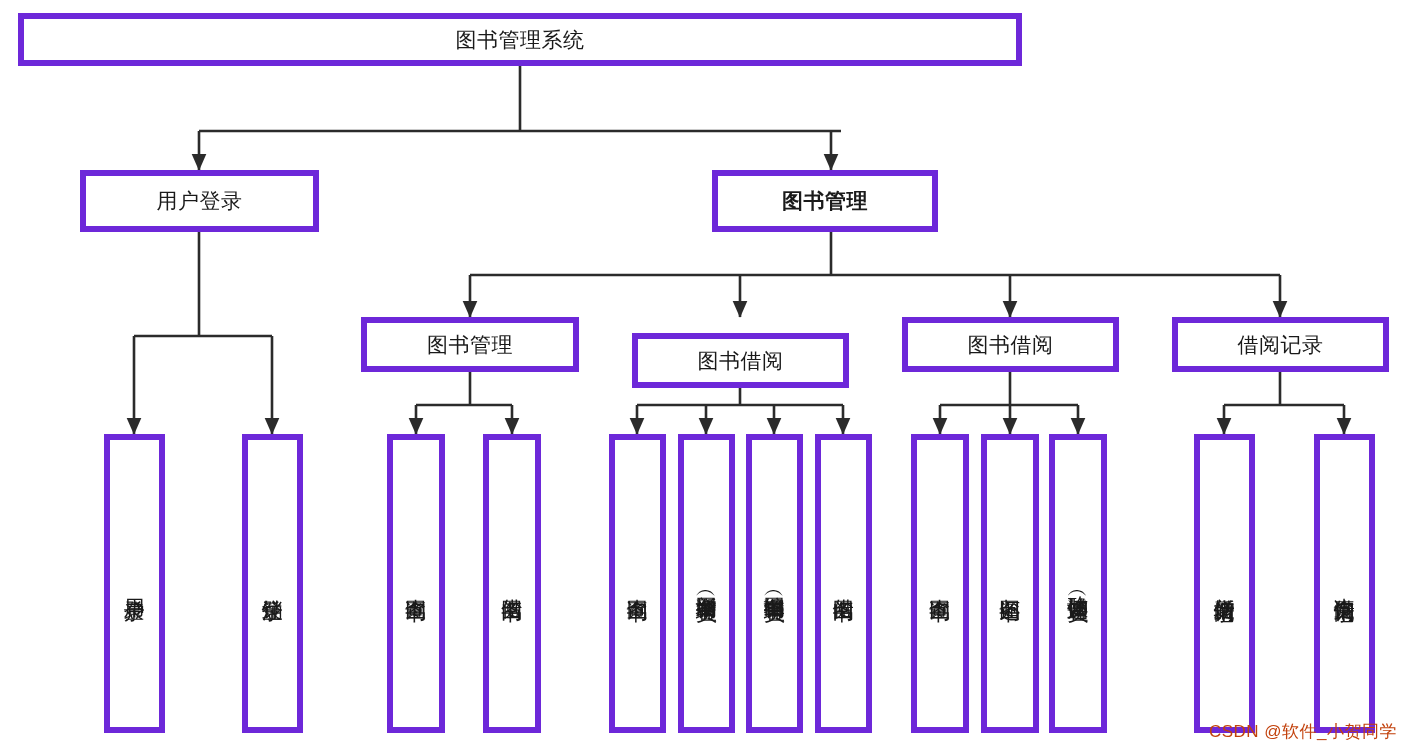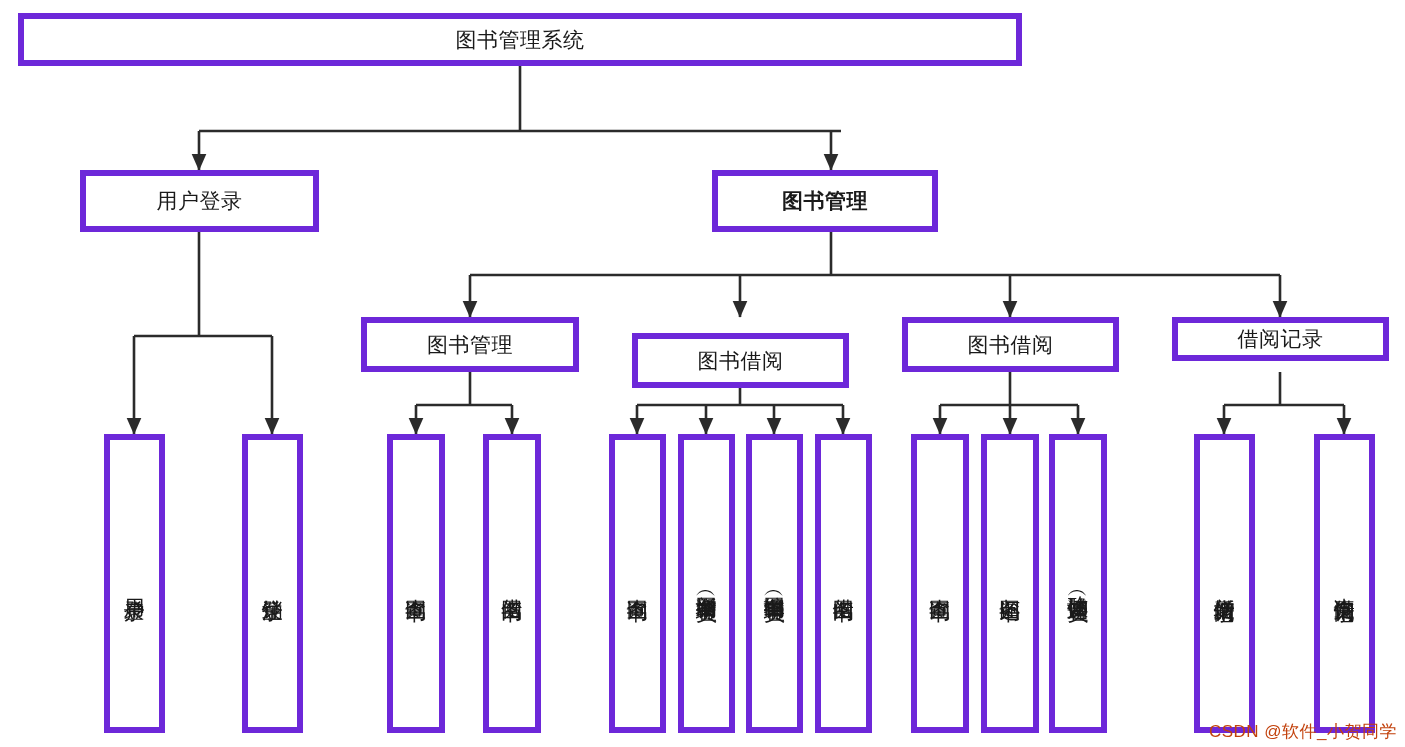--- a/index.html
+++ b/index.html
@@ -135,21 +135,21 @@
 
   <div class="node horiz" style="left:361px; top:317px; width:218px; height:55px;">
     <span class="label">图书管理</span>
   </div>
   <div class="node horiz" style="left:632px; top:317px; width:217px; height:55px;margin-top:16px;">
     <span class="label">图书借阅</span>
   </div>
   <div class="node horiz" style="left:902px; top:317px; width:217px; height:55px;">
     <span class="label">图书借阅</span>
   </div>
-  <div class="node horiz" style="left:1172px; top:317px; width:217px; height:44px;">
+  <div class="node horiz" style="left:1172px; top:317px; width:217px; height:55px;">
     <span class="label">借阅记录</span>
   </div>
 
   <div class="node vert" style="left:104px; top:434px; width:61px; height:299px;">
     <span class="label">用户登录</span>
   </div>
   <div class="node vert" style="left:242px; top:434px; width:61px; height:299px;">
     <span class="label">注销登录</span>
   </div>
 

